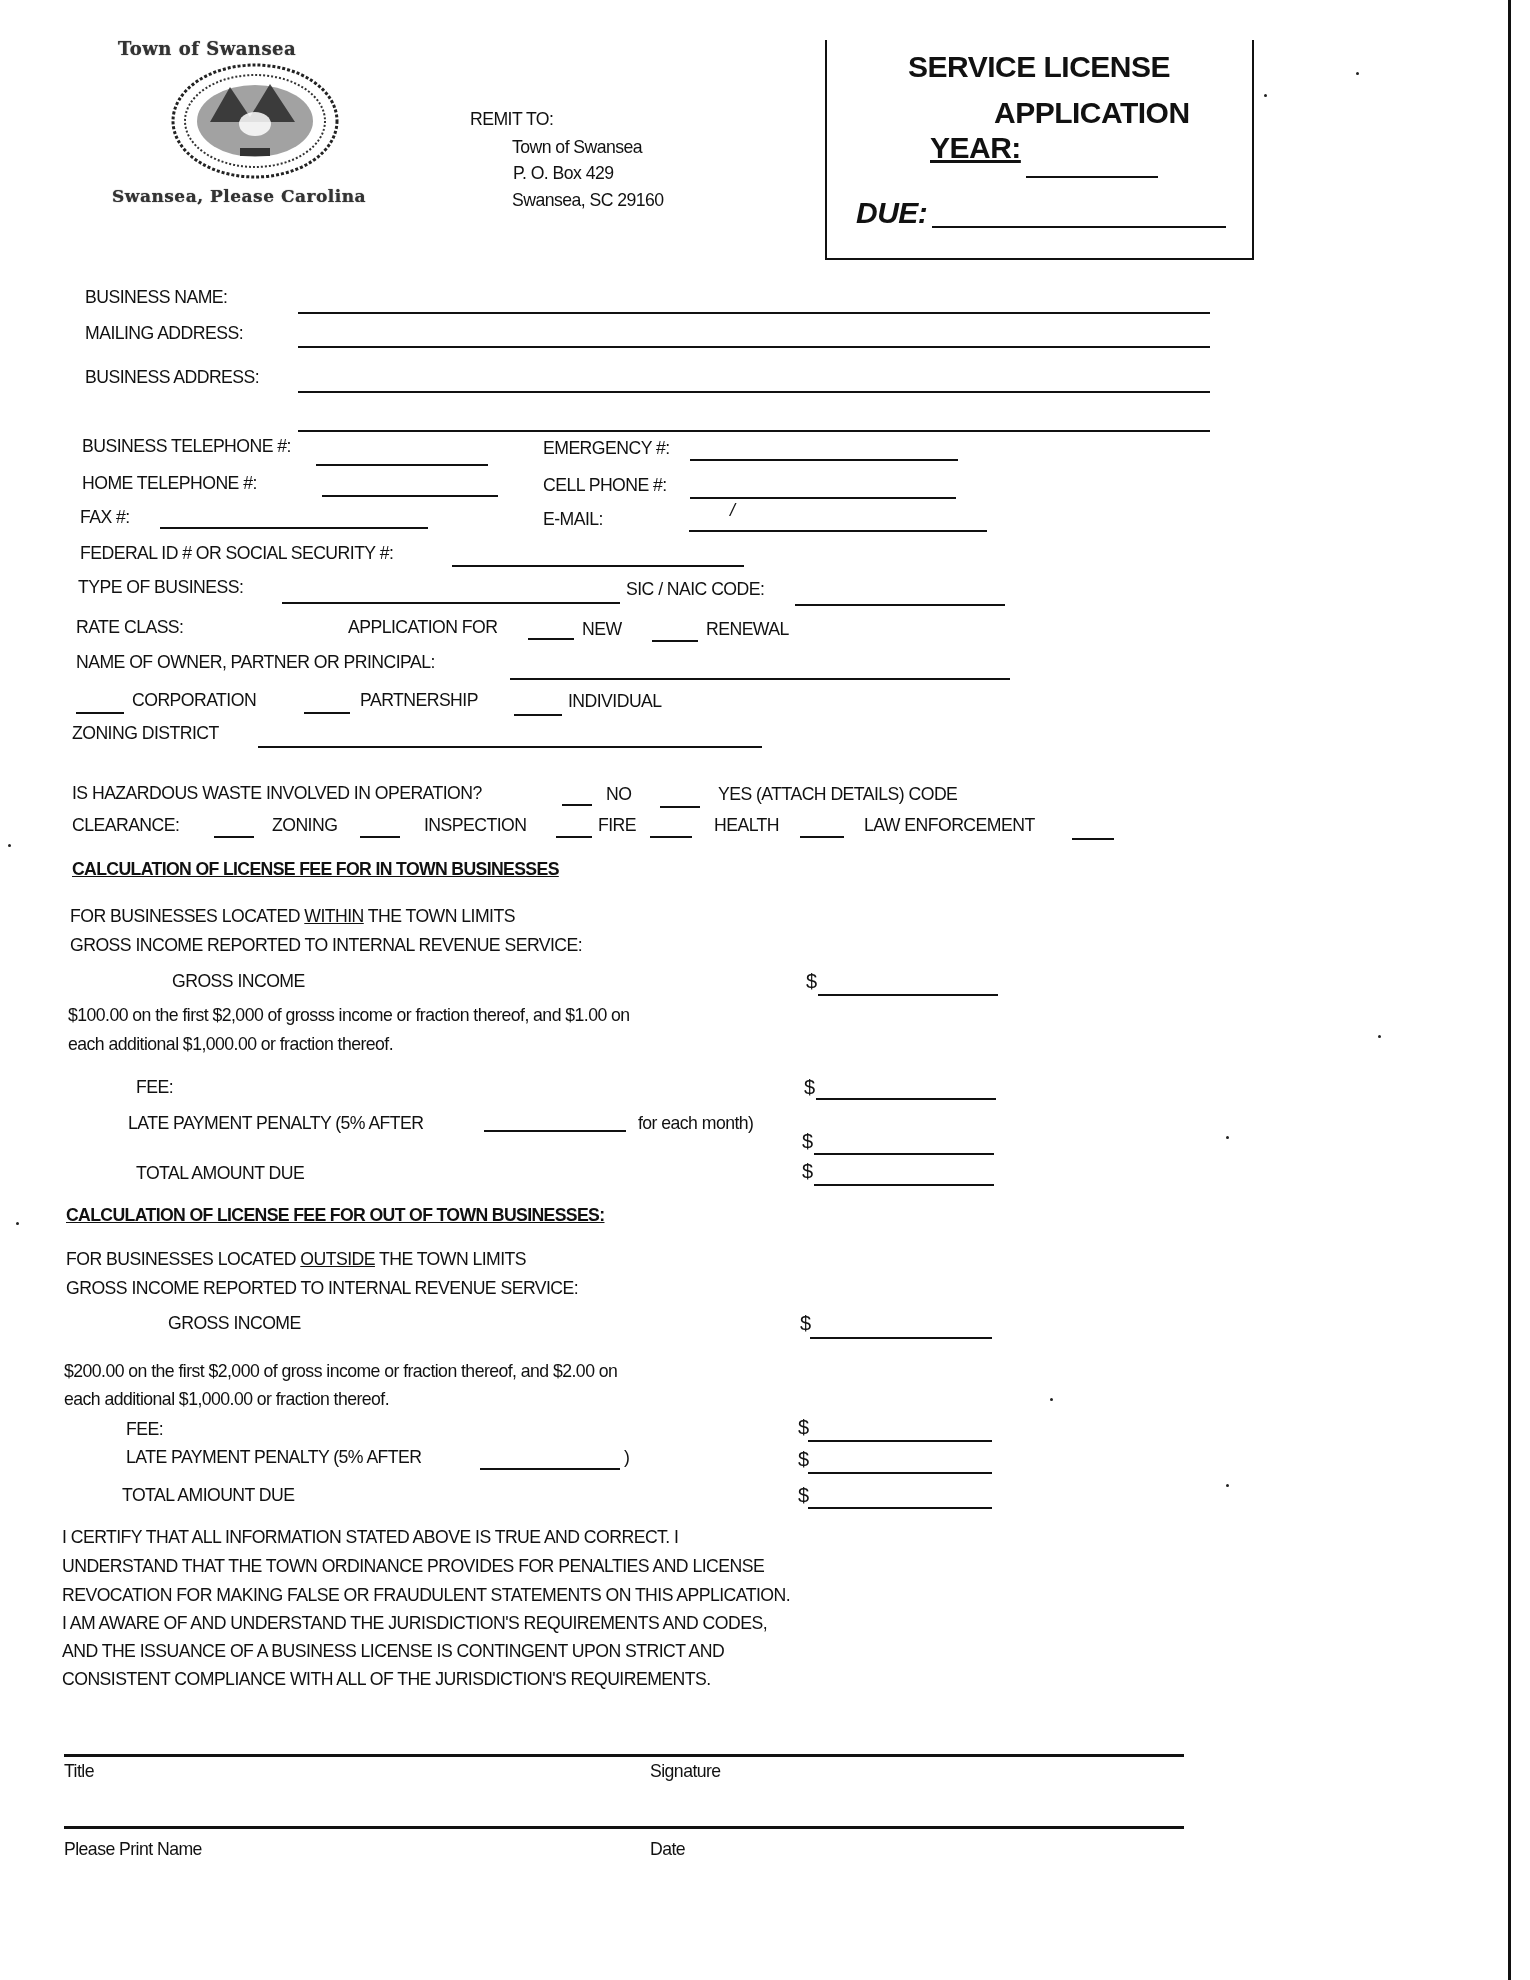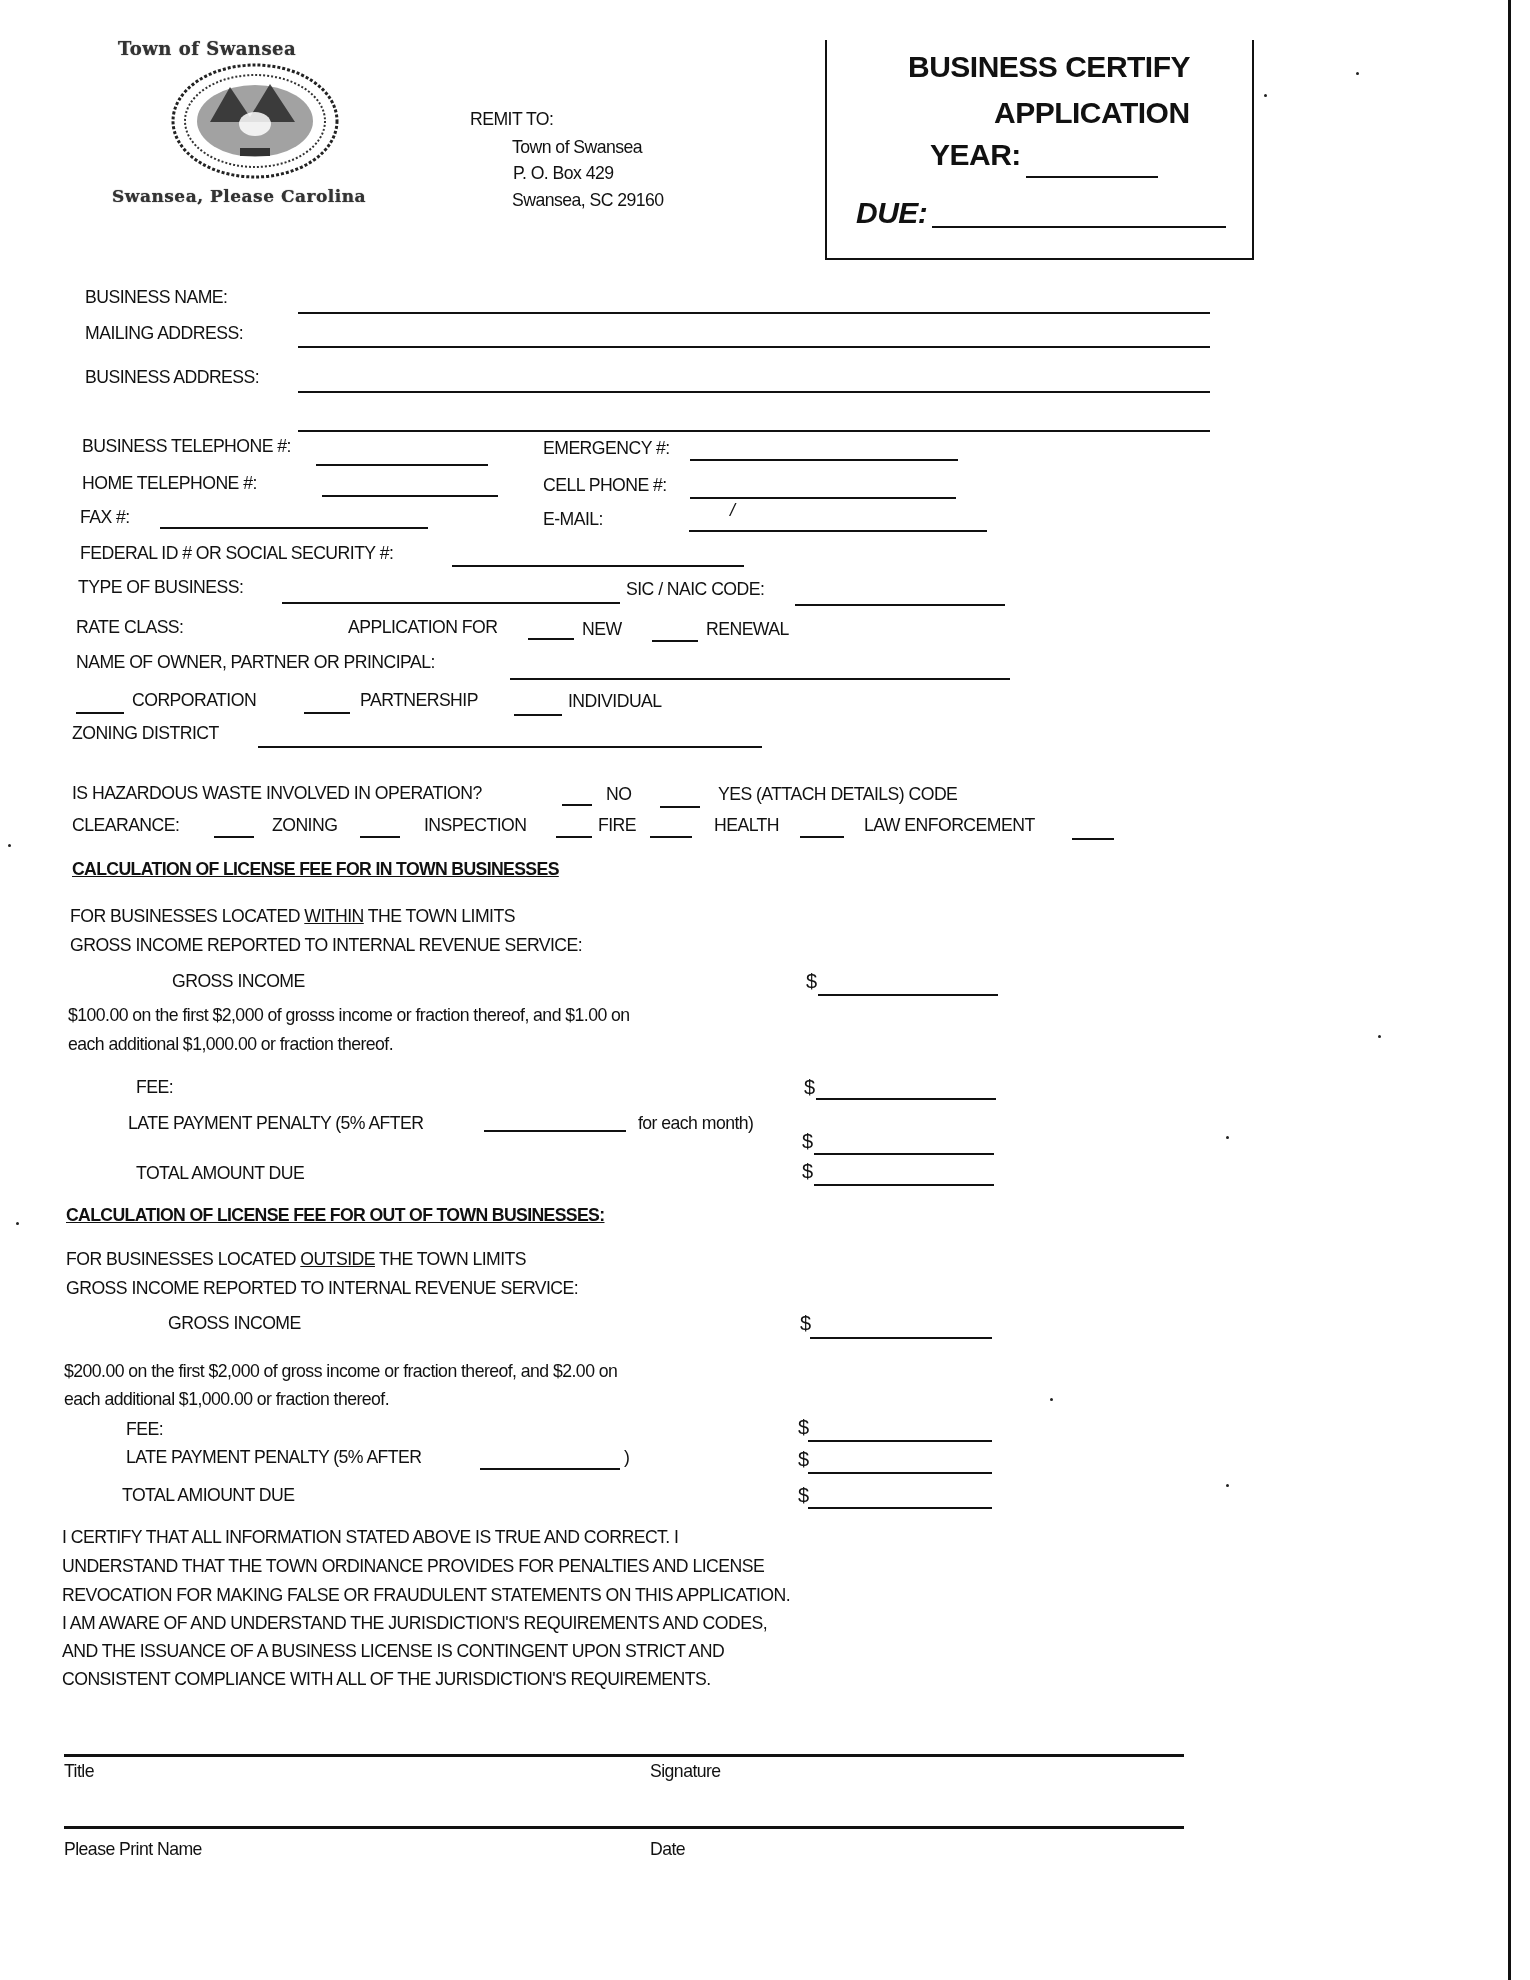--- a/index.html
+++ b/index.html
@@ -34,23 +34,23 @@
   </svg>
 </div>
 <div class="abs seal-name" style="left:112px;top:186px;font-size:17px;">Swansea, Please Carolina</div>
 
 <div class="abs lbl" style="left:470px;top:108px;">REMIT TO:</div>
 <div class="abs lbl" style="left:512px;top:136px;">Town of Swansea</div>
 <div class="abs lbl" style="left:513px;top:162px;">P. O. Box 429</div>
 <div class="abs lbl" style="left:512px;top:189px;">Swansea, SC 29160</div>
 
 <div class="title-box"></div>
-<div class="abs t-big" style="left:908px;top:50px;">BUSINESS CERTIFY</div>
+<div class="abs t-big" style="left:908px;top:50px;">SERVICE LICENSE</div>
 <div class="abs t-big" style="left:994px;top:96px;">APPLICATION</div>
-<div class="abs t-big" style="left:930px;top:138px;">YEAR:</div>
+<div class="abs t-big" style="left:930px;top:131px;text-decoration:underline;">YEAR:</div>
 <input class="field" style="left: 1026px; top: 176px; width: 132px;" value="">
 <div class="abs t-big" style="left:856px;top:196px;font-style:italic;">DUE:</div>
 <input class="field" style="left: 932px; top: 226px; width: 294px;" value="">
 
 <div class="abs lbl" style="left:85px;top:286px;">BUSINESS NAME:</div>
 <input class="field" style="left: 298px; top: 312px; width: 912px;" value="">
 
 <div class="abs lbl" style="left:85px;top:322px;">MAILING ADDRESS:</div>
 <input class="field" style="left: 298px; top: 346px; width: 912px;" value="">
 

